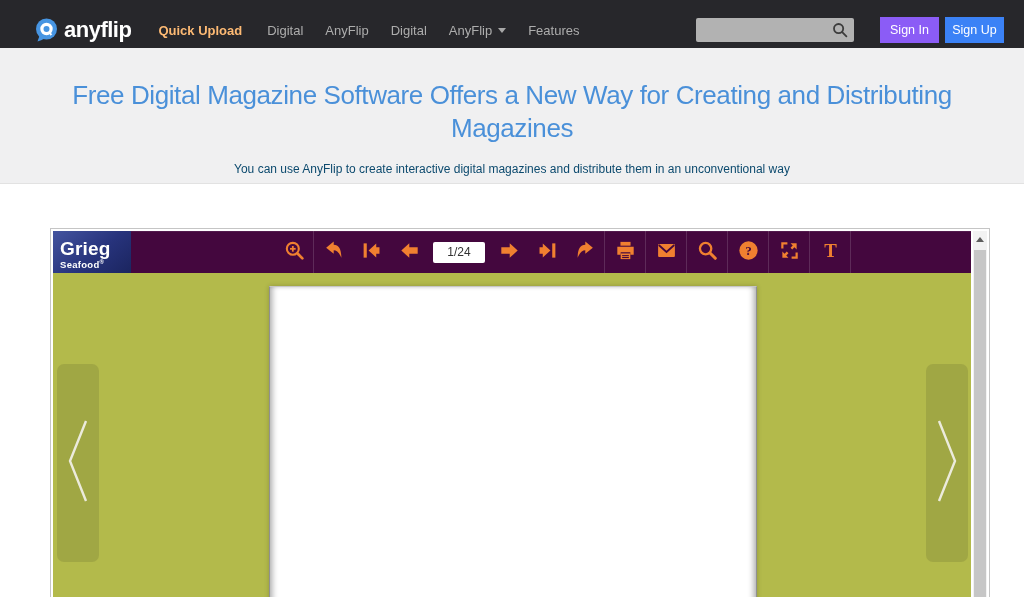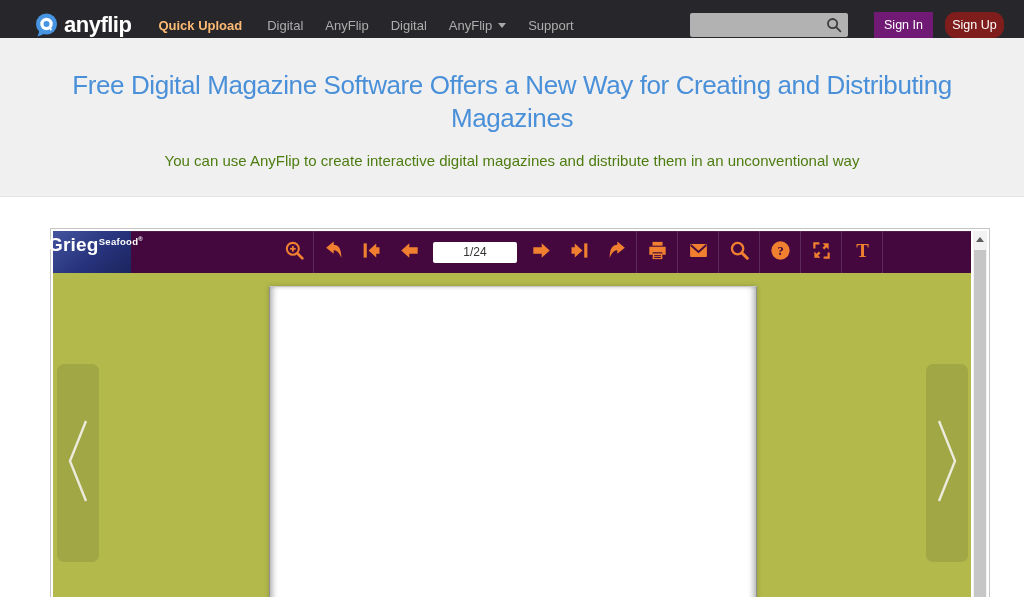--- a/index.html
+++ b/index.html
@@ -1,68 +1,68 @@
 <!DOCTYPE html>
 <html><head>
 <meta charset="utf-8">
 <style>
   * { box-sizing: border-box; margin: 0; padding: 0; }
   html,body { width:1024px; height:597px; overflow:hidden; background:#fff;
               font-family:"Liberation Sans", sans-serif; position:relative; }
 
   
-  .navbar { height:38px; background:#27272b; display:flex; align-items:center;
+  .navbar { height:48px; background:#27272b; display:flex; align-items:center;
             padding:12px 20px 0 33px; }
   .logo { display:flex; align-items:center; cursor:pointer; margin-right:16px; }
   .logo svg { display:block; }
   .logo-text { color:#fff; font-size:22px; font-weight:bold; letter-spacing:-0.5px; margin-left:5px; }
   .nav-item { color:#adadad; font-size:13px; text-decoration:none; margin:0 11px;
               display:flex; align-items:center; cursor:pointer; }
   .nav-item.emph { color:#fdba74; font-weight:bold; margin-right:14px; }
   .caret { display:inline-block; width:0; height:0; margin-left:6px;
            border-left:4px solid transparent; border-right:4px solid transparent;
            border-top:5px solid #a8a8a8; }
   .nav-right { margin-left:auto; display:flex; align-items:center; }
   .searchbox { width:158px; height:24px; background:#b2b2b2; border-radius:2px;
                position:relative; margin-right:26px; }
   .searchbox input { width:100%; height:100%; background:transparent; border:none;
                      outline:none; padding:0 28px 0 8px; font-size:13px; color:#222; }
   .searchbox svg { position:absolute; right:6px; top:4px; }
   .btn-signin, .btn-signup { height:26px; width:59px; border:none; color:#fff;
                font-size:12.5px; font-family:inherit; cursor:pointer; }
-  .btn-signin { background:#701a75; margin-right:12px; }
-  .btn-signup { background:#7f1d1d;border-radius:11px; }
+  .btn-signin { background:#8b5cf6; margin-right:6px; }
+  .btn-signup { background:#3b82f6; }
 
   
-  .hero { height:159px; background:#f0f0f1; border-bottom:1px solid #e2e2e2;
+  .hero { height:136px; background:#f0f0f1; border-bottom:1px solid #e2e2e2;
           text-align:center; padding-top:31px; }
   .hero h1 { color:#4a90d9; font-size:26px; font-weight:400; letter-spacing:-0.4px;
              line-height:1.28; width:970px; margin:0 auto; }
-  .hero p { color:#4d7c0f; font-size:15px; margin-top:16px; }
+  .hero p { color:#0c4a6e; font-size:12px; margin-top:16px; }
 
   
   .viewer { position:absolute; left:50px; top:228px; width:940px; height:380px;
             border:1px solid #c5c5c5; background:#fff; padding:2px; display:flex; }
   .viewer-content { width:918px; height:100%; display:flex; flex-direction:column; }
 
   .toolbar { height:42px; background:#44073e; display:flex; align-items:center;
              flex-shrink:0; box-shadow:inset 0 1px 0 rgba(255,255,255,0.08); }
   .brand { width:78px; height:42px; flex-shrink:0; cursor:pointer;
            background:linear-gradient(140deg,#44549f 0%, #27337c 55%, #1b255f 100%);
-           color:#fff; padding:4px 0 0 7px; display:flex; 
+           color:#fff; padding:4px 0 0 7px; display:flex; flex-direction:column;
            justify-content:center; line-height:1; }
   .brand-l1 { font-size:19px; font-weight:bold; letter-spacing:0.2px; }
   .brand-l2 { font-size:9.5px; font-weight:bold; letter-spacing:0.3px; margin-top:1px; }
   .brand-l2 sup { font-size:6px; }
   .tb-spacer { width:144px; flex-shrink:0; }
   .tb-btn { width:38px; height:42px; background:transparent; border:none; cursor:pointer;
             display:flex; align-items:center; justify-content:center; padding:0; flex-shrink:0; }
   .tb-cell { width:40px; }
   .tb-sep { width:1px; height:42px; background:rgba(255,255,255,0.14); flex-shrink:0; }
-  .page-input { width:84px; height:21px; border:none; border-radius:2px; margin:0 5px;
+  .page-input { width:52px; height:21px; border:none; border-radius:2px; margin:0 5px;
                 text-align:center; font-size:12px; color:#333; font-family:inherit; flex-shrink:0; }
 
   .flipbook { flex:1; background:#b3ba4b; position:relative; overflow:hidden; }
   .page { position:absolute; left:216px; top:13px; width:488px; height:400px;
           background:#fff; border-top:1px solid #c6c6c6;
           border-left:1px solid #909090; border-right:1px solid #909090; cursor:pointer;
           box-shadow: inset 5px 0 6px -3px rgba(0,0,0,0.35),
                       inset -5px 0 6px -3px rgba(0,0,0,0.35),
                       0 0 5px rgba(0,0,0,0.2); }
   .flip-nav { position:absolute; top:91px; width:42px; height:198px; border-radius:7px;
@@ -95,21 +95,21 @@
     <span class="logo-text">anyflip</span>
   </div>
   <a class="nav-item emph">Quick Upload</a>
   <a class="nav-item">Digital</a>
   <a class="nav-item">AnyFlip</a>
   <a class="nav-item">Digital</a>
   <a class="nav-item">
       <span>AnyFlip</span>
       <span class="caret"></span>
     </a>
-  <a class="nav-item">Support</a>
+  <a class="nav-item">Features</a>
 
   <div class="nav-right">
     <div class="searchbox">
       <input type="text" value="" style="">
       <span>
         <svg width="16" height="16" viewBox="0 0 16 16">
           <circle cx="6.6" cy="6.6" r="4.6" fill="none" stroke="#3c3c3c" stroke-width="1.8"></circle>
           <line x1="10.2" y1="10.2" x2="14.4" y2="14.4" stroke="#3c3c3c" stroke-width="1.8" stroke-linecap="round"></line>
         </svg>
       </span>

